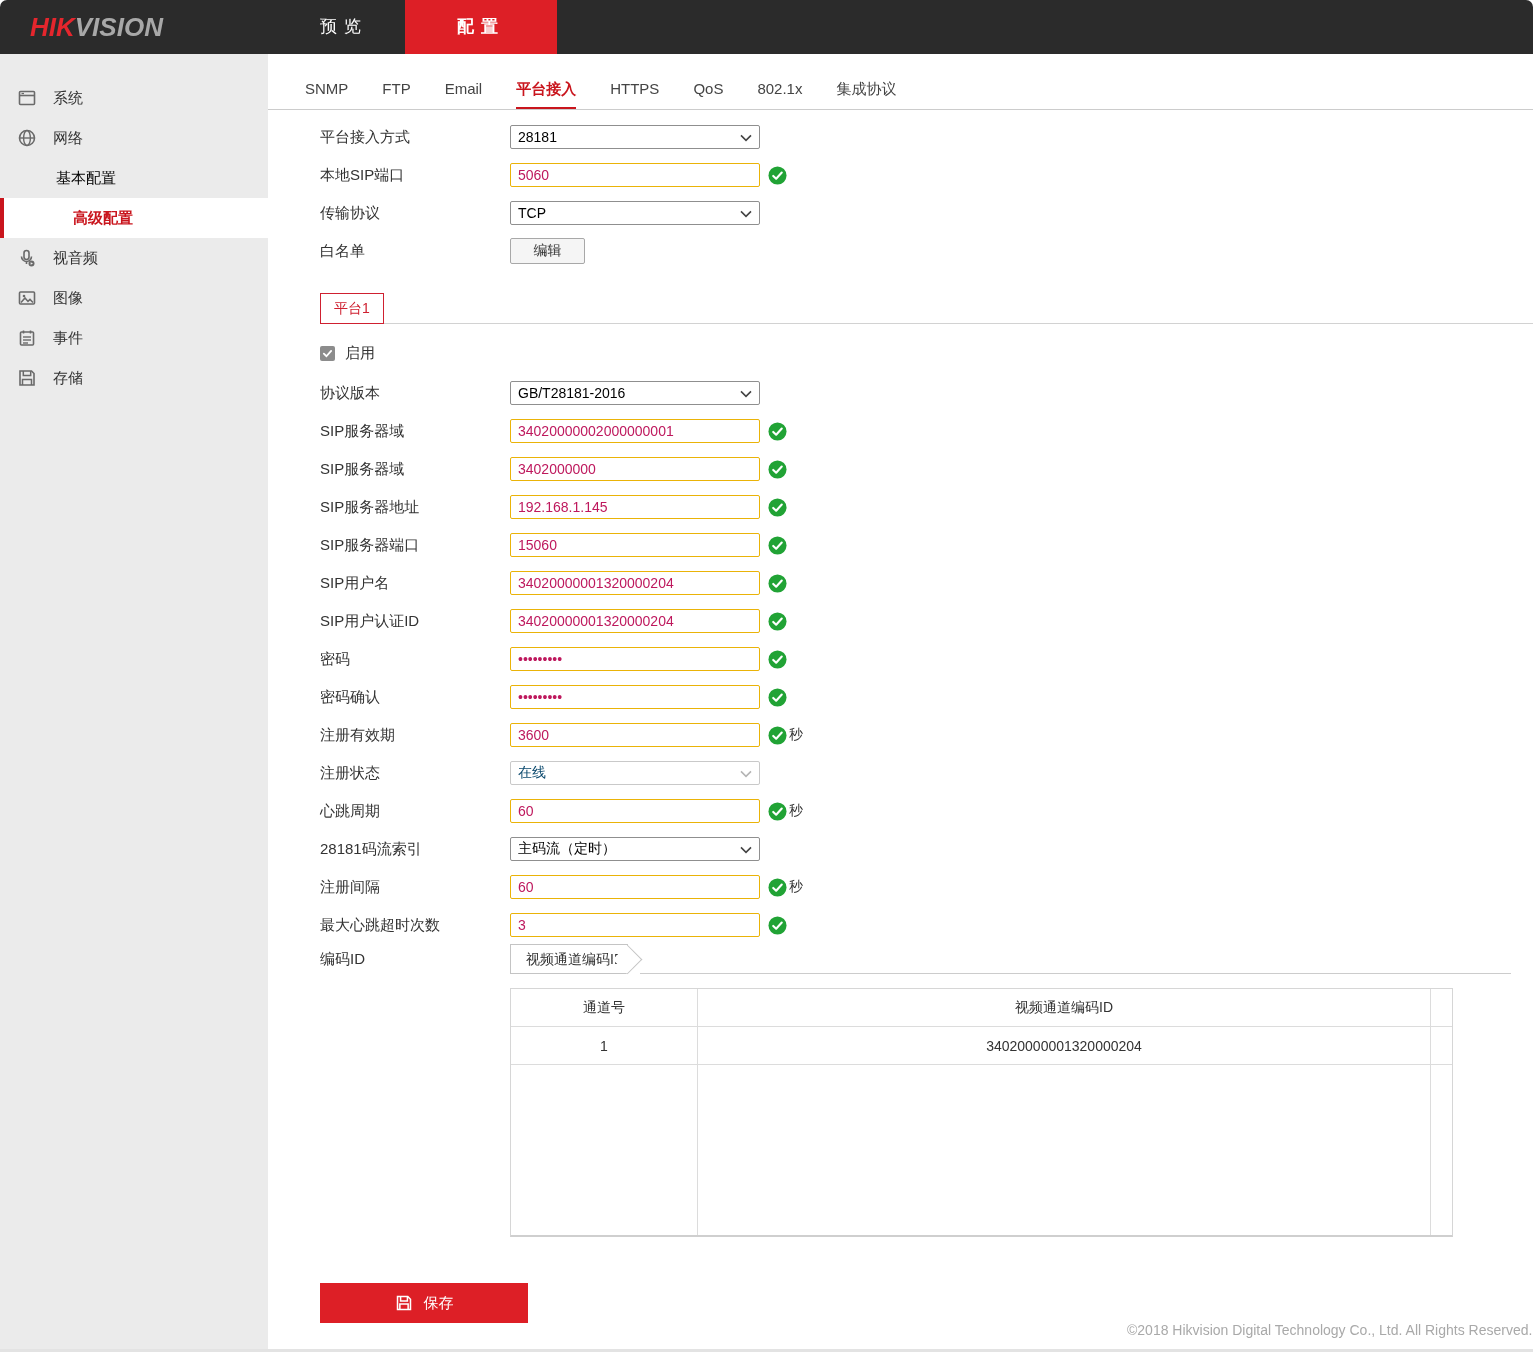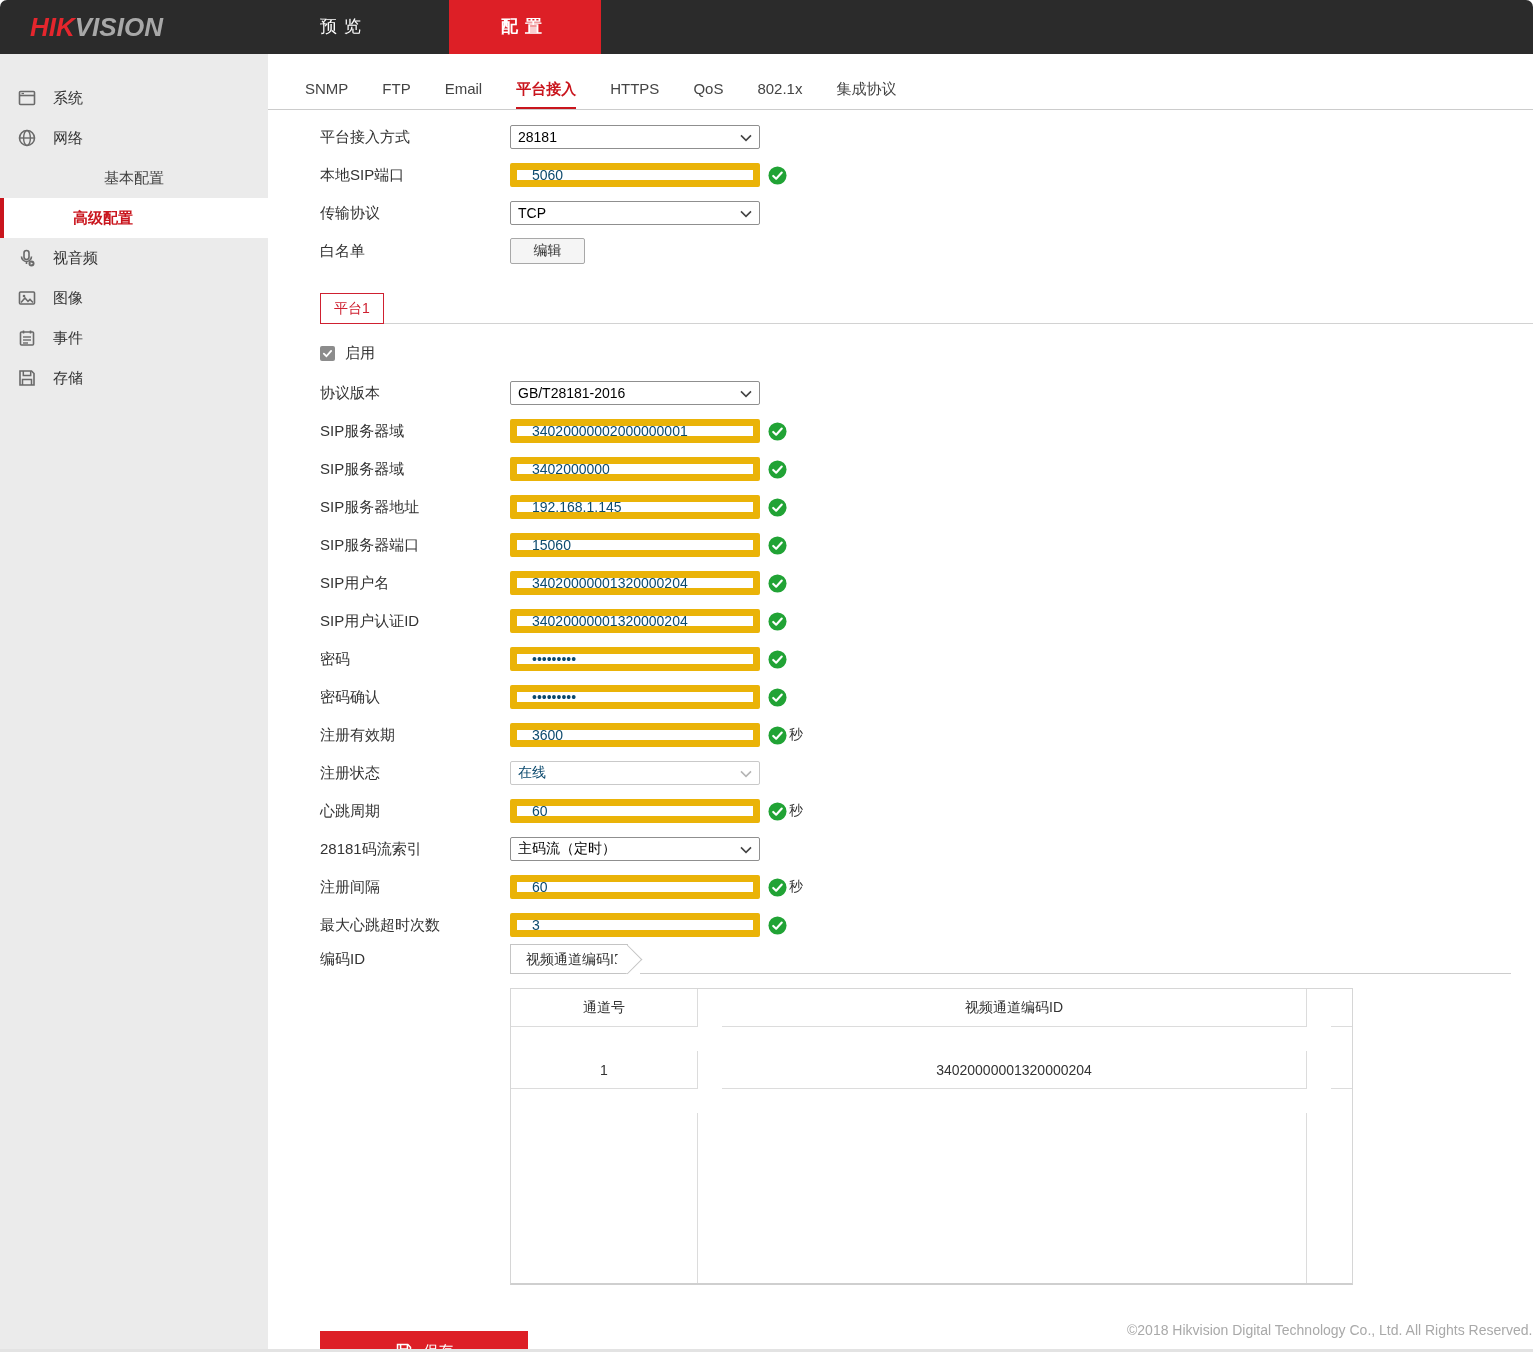--- a/index.html
+++ b/index.html
@@ -10,55 +10,55 @@
   html,body{margin:0;padding:0;}
   body{
     width:1533px;height:1352px;position:relative;overflow:hidden;
     background:#fff;font-family:"Liberation Sans","DejaVu Sans",sans-serif;
   }
   
   .topbar{position:absolute;top:0;left:0;width:100%;height:54px;background:var(--topbar);border-radius:7px 7px 0 0;}
   .logo{position:absolute;left:30px;top:12px;font-style:italic;font-weight:bold;font-size:26px;line-height:30px;}
   .logo-hik{color:#e5262d;}
   .logo-vision{color:#a8a8a8;}
-  .topnav{position:absolute;left:283px;top:0;height:54px;display:flex;gap:44px;}
+  .topnav{position:absolute;left:283px;top:0;height:54px;display:flex;}
   .topnav-item{width:122px;height:54px;line-height:54px;text-align:center;color:#fff;font-size:17px;letter-spacing:7px;cursor:pointer;}
   .topnav-item.active{width:152px;background:var(--red);font-weight:bold;}
   
   .sidebar{position:absolute;left:0;top:54px;width:268px;bottom:0;background:var(--sideBg);padding-top:24px;}
   .side-item{height:40px;display:flex;align-items:center;padding-left:16px;color:#333;font-size:15px;cursor:pointer;}
   .side-item .sicon{width:22px;height:22px;margin-right:15px;display:flex;align-items:center;justify-content:center;}
-  .side-sub{height:40px;line-height:40px;padding-left:100px;font-size:15px;color:#404040;cursor:pointer;border-left:4px solid transparent;}
+  .side-sub{height:40px;line-height:40px;padding-left:52px;font-size:15px;color:#000000;cursor:pointer;border-left:4px solid transparent;}
   .side-sub.active{background:#fff;border-left-color:var(--redDark);color:var(--redDark);font-weight:bold;padding-left:69px;}
   
   .main{position:absolute;left:268px;top:54px;right:0;bottom:0;background:#fff;}
   .tabsbar{height:40px;margin-top:16px;padding-left:37px;border-bottom:1px solid #ccc;display:flex;}
   .tab{margin-right:34px;font-size:15px;color:#444;line-height:38px;cursor:pointer;border-bottom:2px solid transparent;}
   .tab.active{color:var(--redDark);font-weight:bold;border-bottom-color:var(--redDark);}
   .content{padding:8px 0 0 52px;}
   .form-row{display:flex;align-items:center;height:38px;}
   .f-label{width:190px;font-size:15px;color:#333;flex:none;}
-  .f-input{width:250px;height:24px;border:7px solid #eab308;border-radius:2px;font-size:14px;padding:0 15px;color:#0c4a6e;background:#fff;font-family:inherit;}
+  .f-input{width:250px;height:24px;border:1px solid #eab308;border-radius:2px;font-size:14px;padding:0 7px;color:#be185d;background:#fff;font-family:inherit;}
   .f-select{width:250px;height:24px;border:1px solid #8f8f8f;border-radius:2px;display:flex;align-items:center;justify-content:space-between;padding:0 7px;font-size:14px;color:#000;background:#fff;cursor:pointer;}
   .f-select.disabled{border-color:#c9c9c9;color:#0c4a6e;cursor:default;gap:20px;}
   .f-btn{width:75px;height:26px;background:#f5f5f5;border:1px solid #a8a8a8;border-radius:2px;font-size:14px;color:#333;cursor:pointer;font-family:inherit;}
   .check-badge{width:19px;height:19px;margin-left:8px;flex:none;display:flex;}
   .suffix{font-size:14px;color:#333;margin-left:2px;}
   .platform-strip{margin-top:23px;border-bottom:1px solid #d2d2d2;height:31px;}
   .platform-tab{display:inline-block;border:1px solid #cf2030;color:#cf2030;font-size:14px;padding:0 13px;height:31px;line-height:29px;background:#fff;cursor:pointer;}
   .enable-row{display:flex;align-items:center;height:30px;margin-top:14px;}
   .checkbox{width:15px;height:15px;background:#8c8c8c;border-radius:2px;margin-right:10px;display:flex;align-items:center;justify-content:center;cursor:pointer;}
   .enable-label{font-size:15px;color:#333;}
   .platform-form{margin-top:6px;}
   .chantab-row{display:flex;align-items:center;height:30px;}
   .chantab-wrap{display:flex;flex:1;height:30px;}
   .chantab{position:relative;height:30px;line-height:28px;border:1px solid #c4c4c4;border-right:none;background:#fff;padding:0 4px 0 15px;font-size:14px;color:#333;cursor:pointer;}
   .chantab::after{content:"";position:absolute;right:-10px;top:4px;width:20px;height:20px;transform:rotate(45deg);border-top:1px solid #c4c4c4;border-right:1px solid #c4c4c4;background:#fff;}
   .chantab-line{flex:1;margin-left:12px;border-bottom:1px solid #ccc;height:30px;margin-right:22px;}
-  .chan-table{margin:14px 0 0 190px;width:843px;display:grid;grid-template-columns:187px 1fr 21px;border:1px solid #d6d6d6;border-bottom:2px solid #cfcfcf;font-size:14px;color:#333;gap:24px;}
+  .chan-table{margin:14px 0 0 190px;width:943px;display:grid;grid-template-columns:187px 1fr 21px;border:1px solid #d6d6d6;border-bottom:2px solid #cfcfcf;font-size:14px;color:#333;}
   .ct-cell{display:flex;align-items:center;justify-content:center;border-right:1px solid #dcdcdc;border-bottom:1px solid #dcdcdc;height:38px;}
   .ct-cell.last{border-right:none;}
   .ct-cell.empty{height:170px;border-bottom:none;}
   .save-btn{margin-top:46px;width:208px;height:40px;background:var(--red);color:#fff;border:none;border-radius:0;font-size:15px;display:flex;align-items:center;justify-content:center;gap:11px;cursor:pointer;font-family:inherit;}
   .footer{position:absolute;left:859px;bottom:14px;color:#a9a9a9;font-size:14px;white-space:nowrap;}
   .bottom-edge{position:absolute;left:0;right:0;bottom:0;height:3px;background:#e3e3e3;z-index:5;}
 </style>
 </head>
 <body>
 

